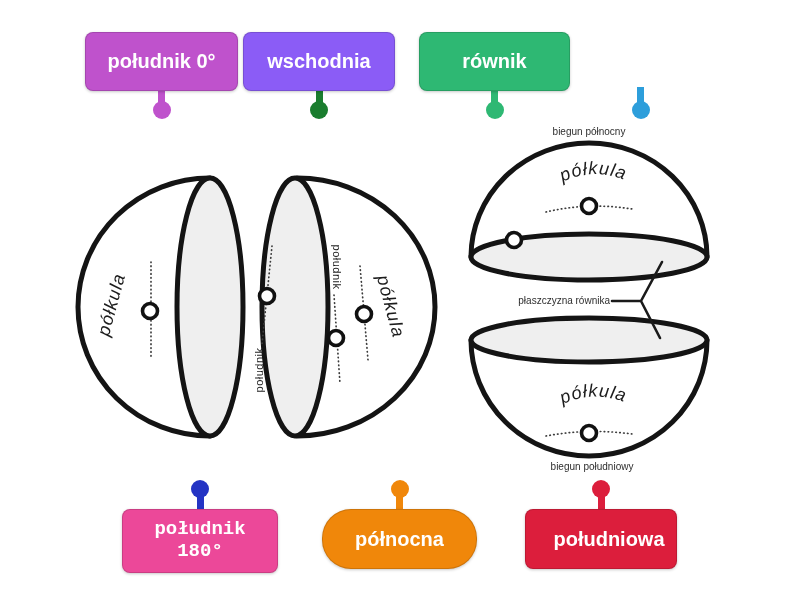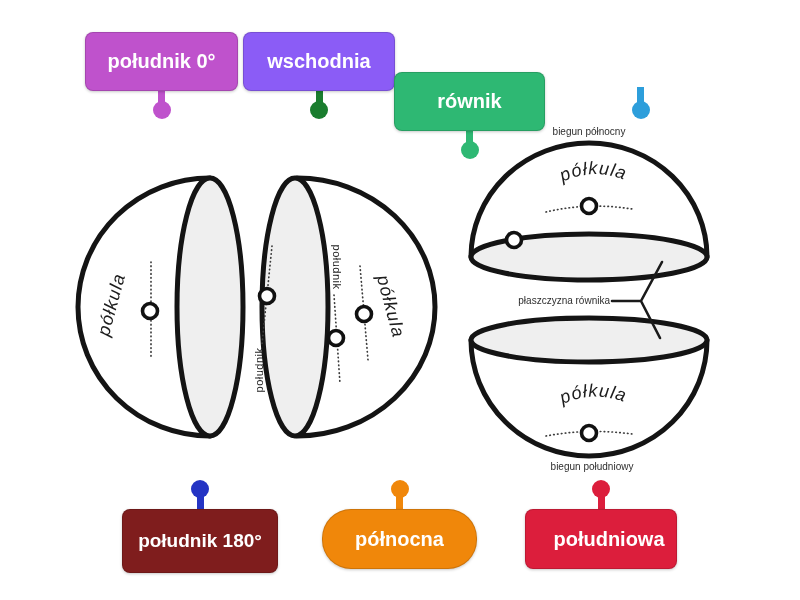--- a/index.html
+++ b/index.html
@@ -21,21 +21,21 @@
   .tag .stem{position:absolute;left:50%;margin-left:-3.5px;width:7px;}
   .tag .knob{position:absolute;left:50%;margin-left:-9px;width:18px;height:18px;border-radius:50%;}
   .tag-top .box{top:0;height:57px;}
   .tag-top .stem{top:55px;height:16px;}
   .tag-top .knob{top:69px;}
   .tag-bottom .box{top:29px;height:58px;}
   .tag-bottom .stem{top:15px;height:16px;}
   .tag-bottom .knob{top:0;}
   .t1{left:85px;top:32px;width:153px;}
   .t2{left:243px;top:32px;width:152px;}
-  .t3{left:394px;top:32px;width:151px;margin-top:40px;}
+  .t3{left:419px;top:32px;width:151px;}
   .t4{left:563px;top:32px;width:155px;}
   .t5{left:122px;top:480px;width:156px;}
   .t6{left:322px;top:480px;width:155px;}
   .t7{left:525px;top:480px;width:152px;}
   .t5 .box{font-size:19px;padding:2px 10px;}
 
   
   .outline{fill:#ffffff;stroke:#141414;stroke-width:5;stroke-linejoin:round;}
   .face{fill:#efefef;stroke:#141414;stroke-width:5;}
   .pointer{fill:none;stroke:#1a1a1a;stroke-width:2.6;stroke-linecap:round;stroke-linejoin:round;}
@@ -124,21 +124,21 @@
     </div>
   </div>
   <div class="tag tag-top t4">
     <div class="stem" style="background-color: rgb(45, 158, 219);"></div>
     <div class="knob" style="background-color: rgb(45, 158, 219);"></div>
   </div>
 
   <div class="tag tag-bottom t5">
     <div class="stem" style="background-color: rgb(36, 52, 196);"></div>
     <div class="knob" style="background-color: rgb(36, 52, 196);"></div>
-    <div class="box" style="background-color: #7f1d1d;">
+    <div class="box" style="background-color: #ec4899; font-family: Liberation Mono, monospace;">
       <span>południk 180°</span>
     </div>
   </div>
   <div class="tag tag-bottom t6">
     <div class="stem" style="background-color: rgb(240, 135, 10);"></div>
     <div class="knob" style="background-color: rgb(240, 135, 10);"></div>
     <div class="box" style="background-color: rgb(240, 135, 10); border-radius: 29px;">
       <span>północna</span>
     </div>
   </div>

